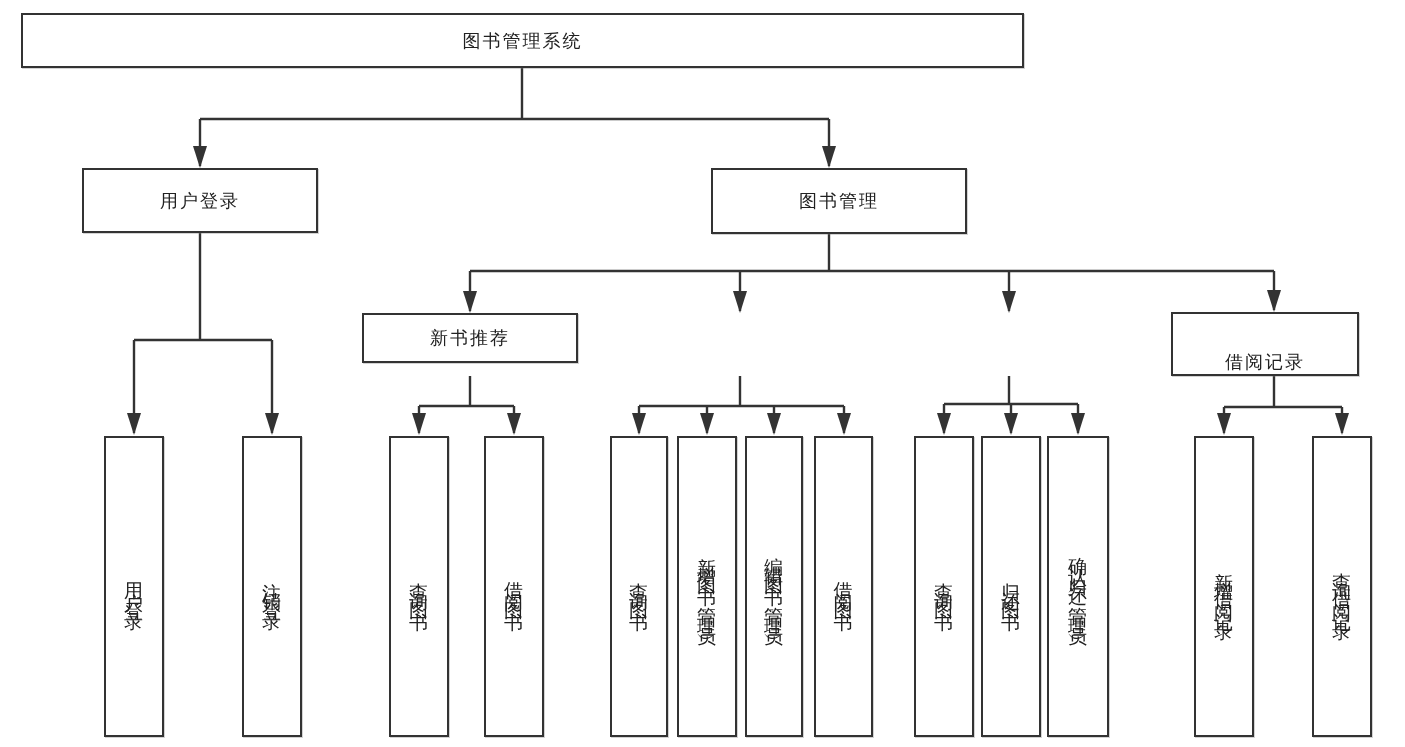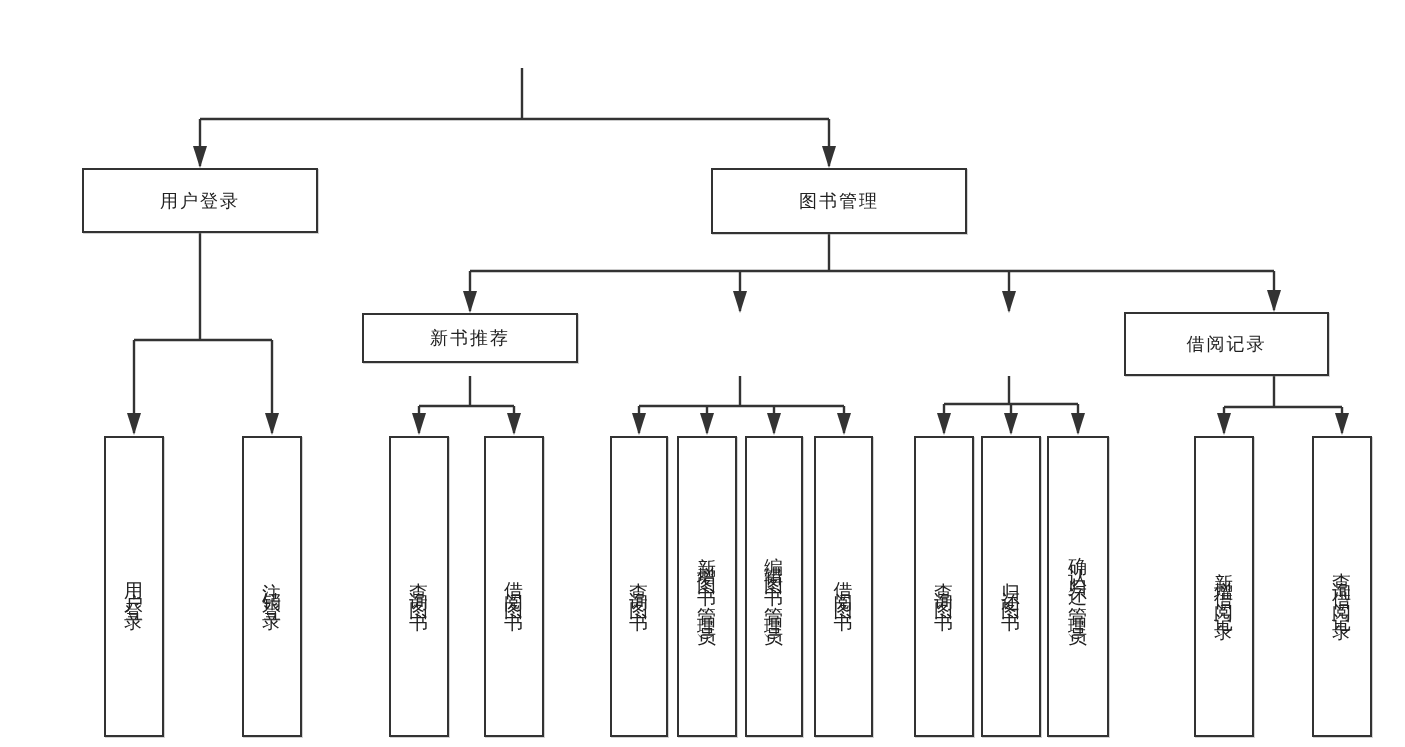--- a/index.html
+++ b/index.html
@@ -109,32 +109,35 @@
     <line x1="707" y1="406" x2="707" y2="433" marker-end="url(#ah)"></line>
     <line x1="774" y1="406" x2="774" y2="433" marker-end="url(#ah)"></line>
     <line x1="844" y1="406" x2="844" y2="433" marker-end="url(#ah)"></line>
     <line x1="944" y1="404" x2="944" y2="433" marker-end="url(#ah)"></line>
     <line x1="1011" y1="404" x2="1011" y2="433" marker-end="url(#ah)"></line>
     <line x1="1078" y1="404" x2="1078" y2="433" marker-end="url(#ah)"></line>
     <line x1="1224" y1="407" x2="1224" y2="433" marker-end="url(#ah)"></line>
     <line x1="1342" y1="407" x2="1342" y2="433" marker-end="url(#ah)"></line>
   </svg>
 
+  <div class="box h" style="left:21px;top:13px;width:1003px;height:55px;">
+    <span>图书管理系统</span>
+  </div>
 
   <div class="box h" style="left:82px;top:168px;width:236px;height:65px;">
     <span>用户登录</span>
   </div>
   <div class="box h" style="left:711px;top:168px;width:256px;height:66px;">
     <span>图书管理</span>
   </div>
 
   <div class="box h" style="left:362px;top:313px;width:216px;height:50px;">
     <span>新书推荐</span>
   </div>
-  <div class="box h" style="left:1124px;top:312px;width:205px;height:64px;">
+  <div class="box h" style="left:1171px;top:312px;width:188px;height:64px;align-items:flex-end;">
     <span>借阅记录</span>
   </div>
 
   <div class="box v" style="left:104px;top:436px;width:60px;height:301px;">
     <span>用户登录</span>
   </div>
   <div class="box v" style="left:242px;top:436px;width:60px;height:301px;">
     <span>注销登录</span>
   </div>
 

